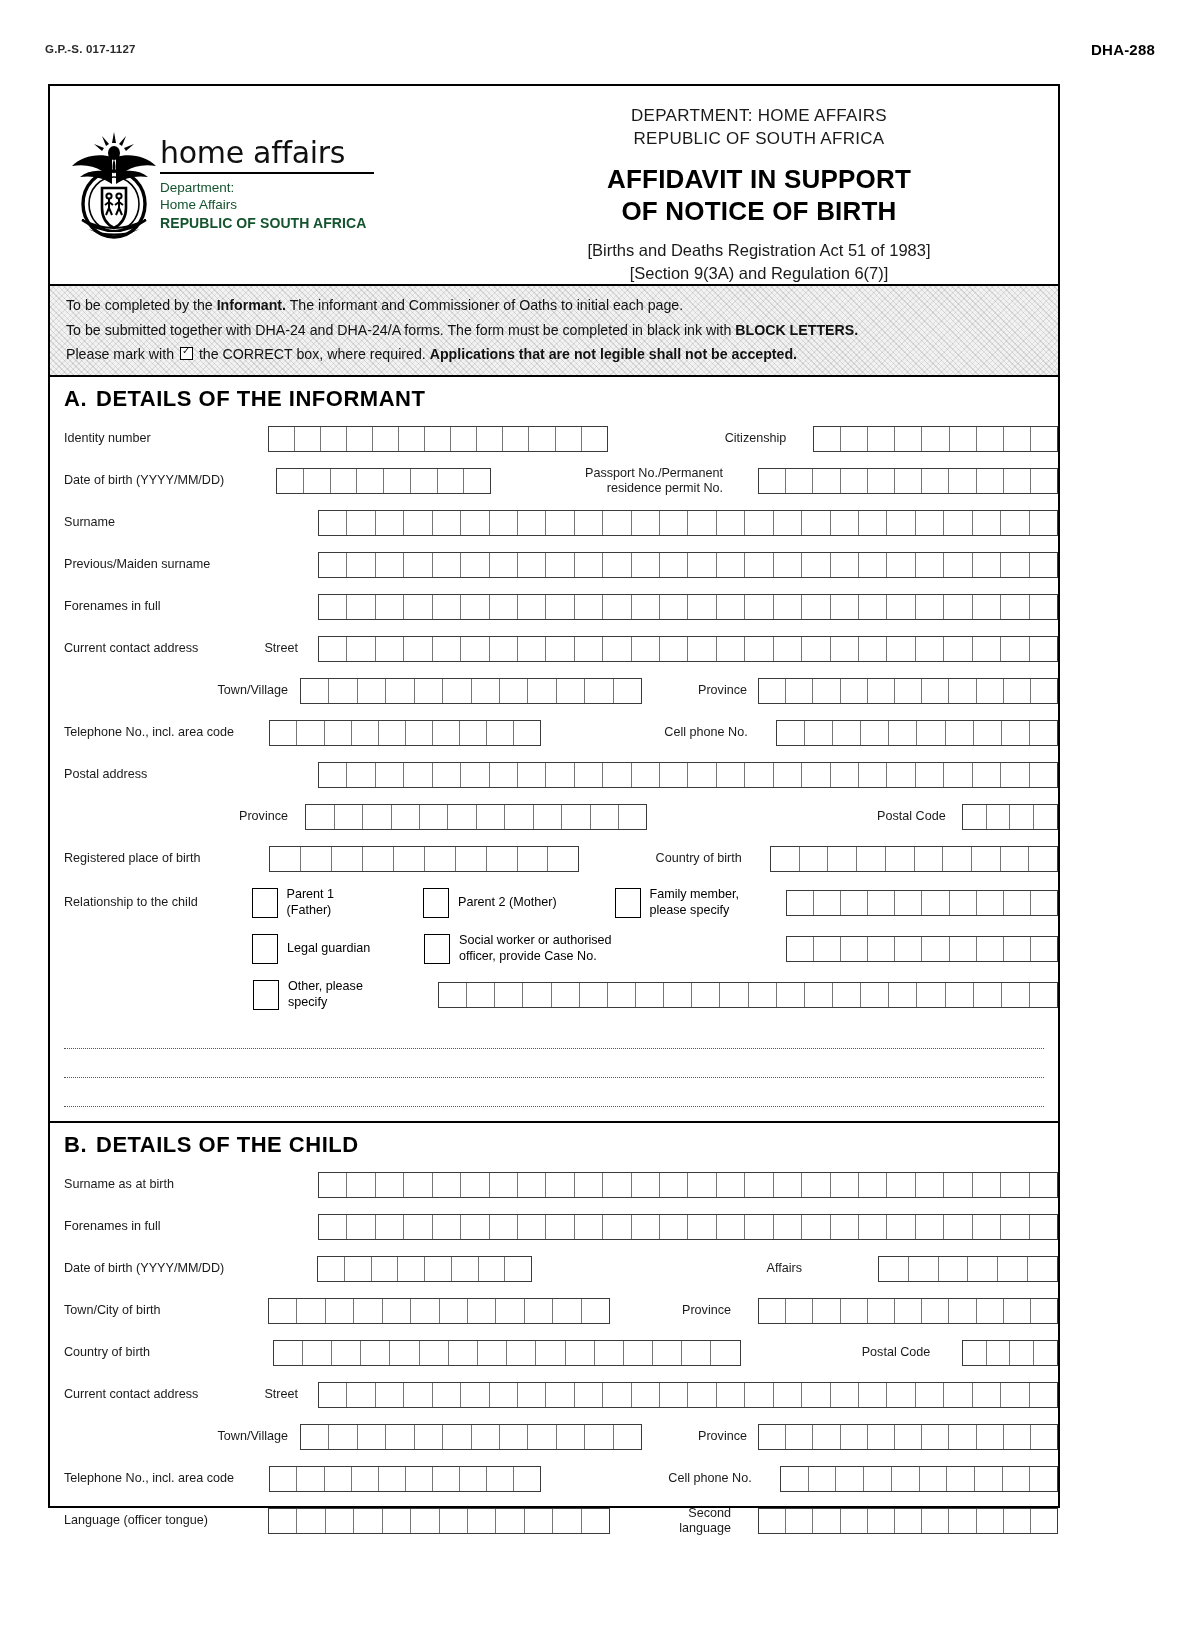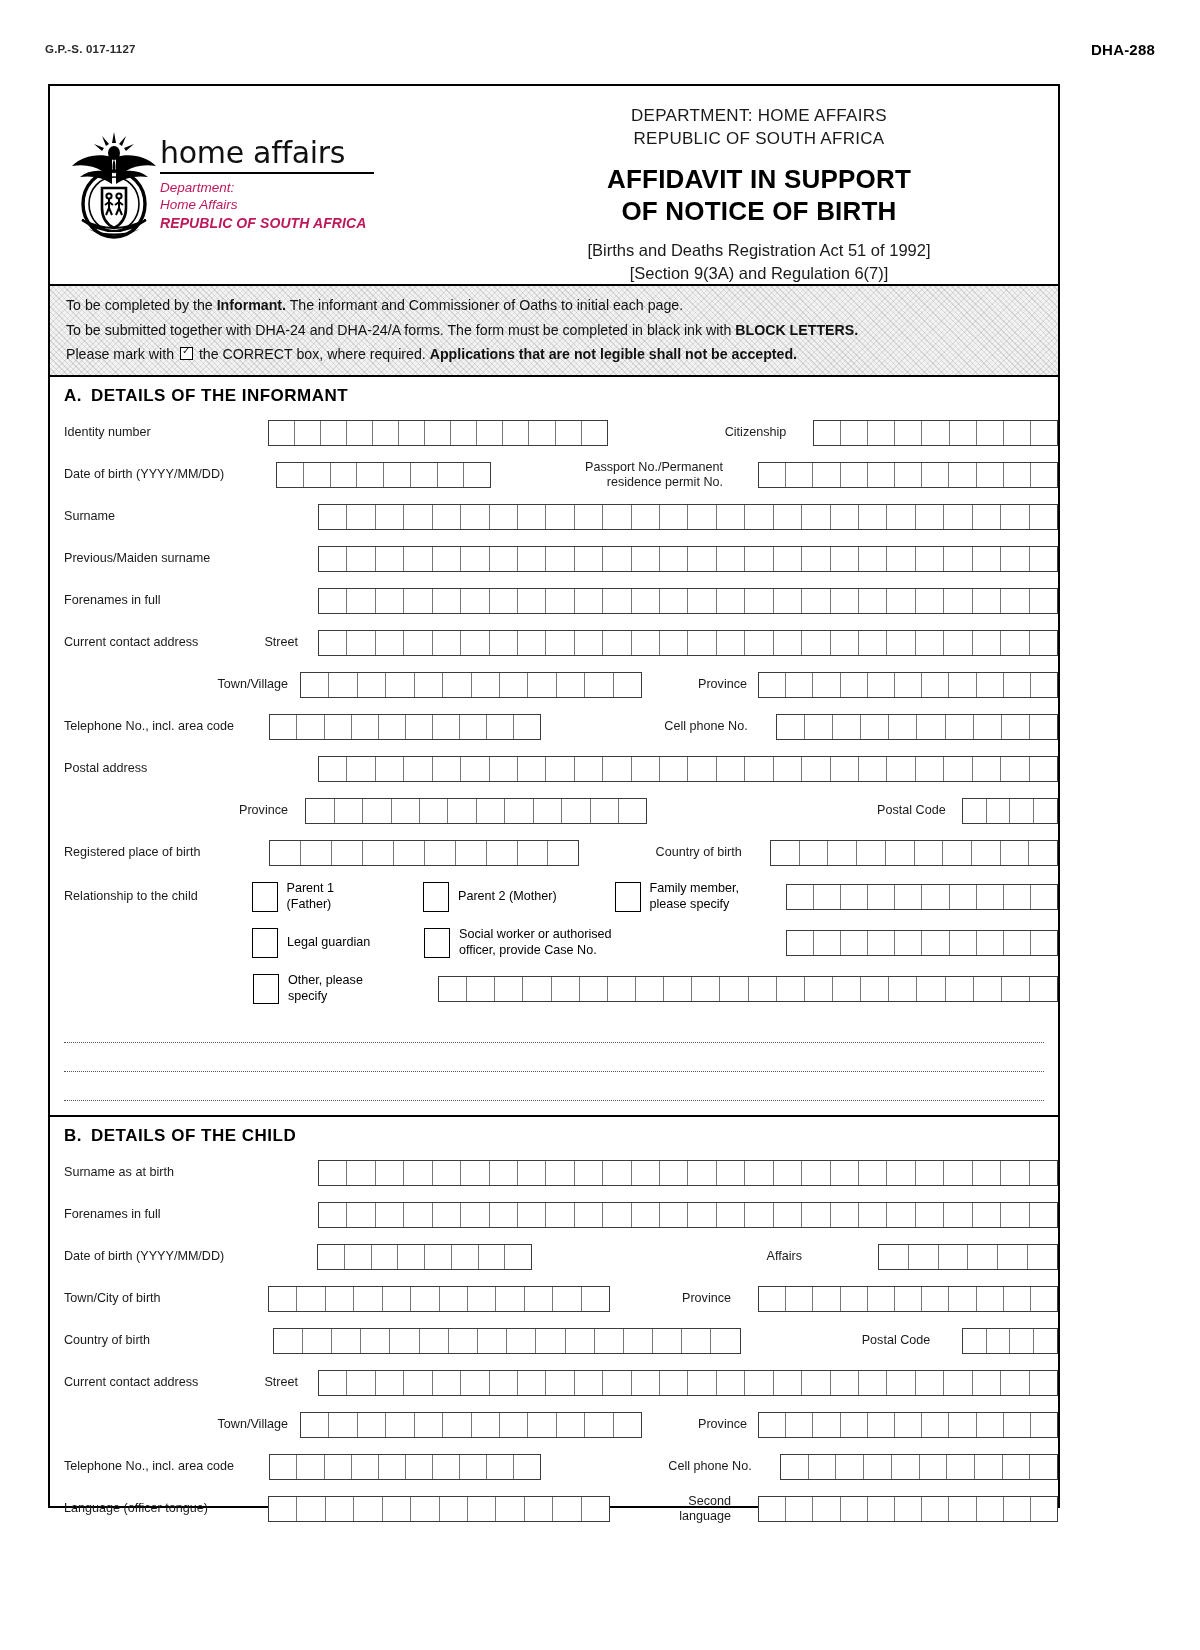--- a/index.html
+++ b/index.html
@@ -76,22 +76,21 @@
     font-family: "DejaVu Sans", sans-serif;
   }
   .brand-rule {
     border-bottom: 2.5px solid #000;
     width: 214px;
     margin: 3px 0 5px 0;
   }
   .brand-sub {
     font-size: 13.5px;
     line-height: 1.32;
-    color: #be185d;
-    font-style: italic;
+    color: #14532d;
   }
   .brand-sub b { font-weight: bold; font-size: 14px; letter-spacing: .1px; }
 
   .titleblock {
     flex: 1;
     text-align: center;
     padding-top: 18px;
     box-sizing: border-box;
   }
   .dept-line {
@@ -144,21 +143,21 @@
   .tickbox::after {
     content: "\2713";
     position: absolute;
     left: 1px; top: -3px;
     font-size: 10px;
     line-height: 12px;
   }
 
   
   .section-head {
-    font-size: 17px;
+    font-size: 22px;
     font-weight: bold;
     letter-spacing: .5px;
     padding: 9px 0 6px 14px;
   }
   .section-head .sl { margin-right: 9px; }
 
   
   .rows { padding: 0 0 0 0; }
   .row {
     display: flex;
@@ -297,21 +296,21 @@
           <b>REPUBLIC OF SOUTH AFRICA</b>
         </div>
       </div>
     </div>
 
     <div class="titleblock">
       <div class="dept-line">DEPARTMENT: HOME AFFAIRS</div>
       <div class="dept-line">REPUBLIC OF SOUTH AFRICA</div>
       <div class="big-title">AFFIDAVIT IN SUPPORT</div>
       <div class="big-title" style="margin-top:0">OF NOTICE OF BIRTH</div>
-      <div class="act-line">[Births and Deaths Registration Act 51 of 1992]</div>
+      <div class="act-line">[Births and Deaths Registration Act 51 of 1983]</div>
       <div class="act-line" style="margin-top:0">[Section 9(3A) and Regulation 6(7)]</div>
     </div>
   </div>
 
   <div class="instructions">
     <p>
       <span>To be completed by the </span><b>Informant.</b><span> The informant and Commissioner of Oaths to initial each page.</span>
     </p>
     <p>
       <span>To be submitted together with DHA-24 and DHA-24/A forms. The form must be completed in black ink with </span><b>BLOCK LETTERS.</b>

